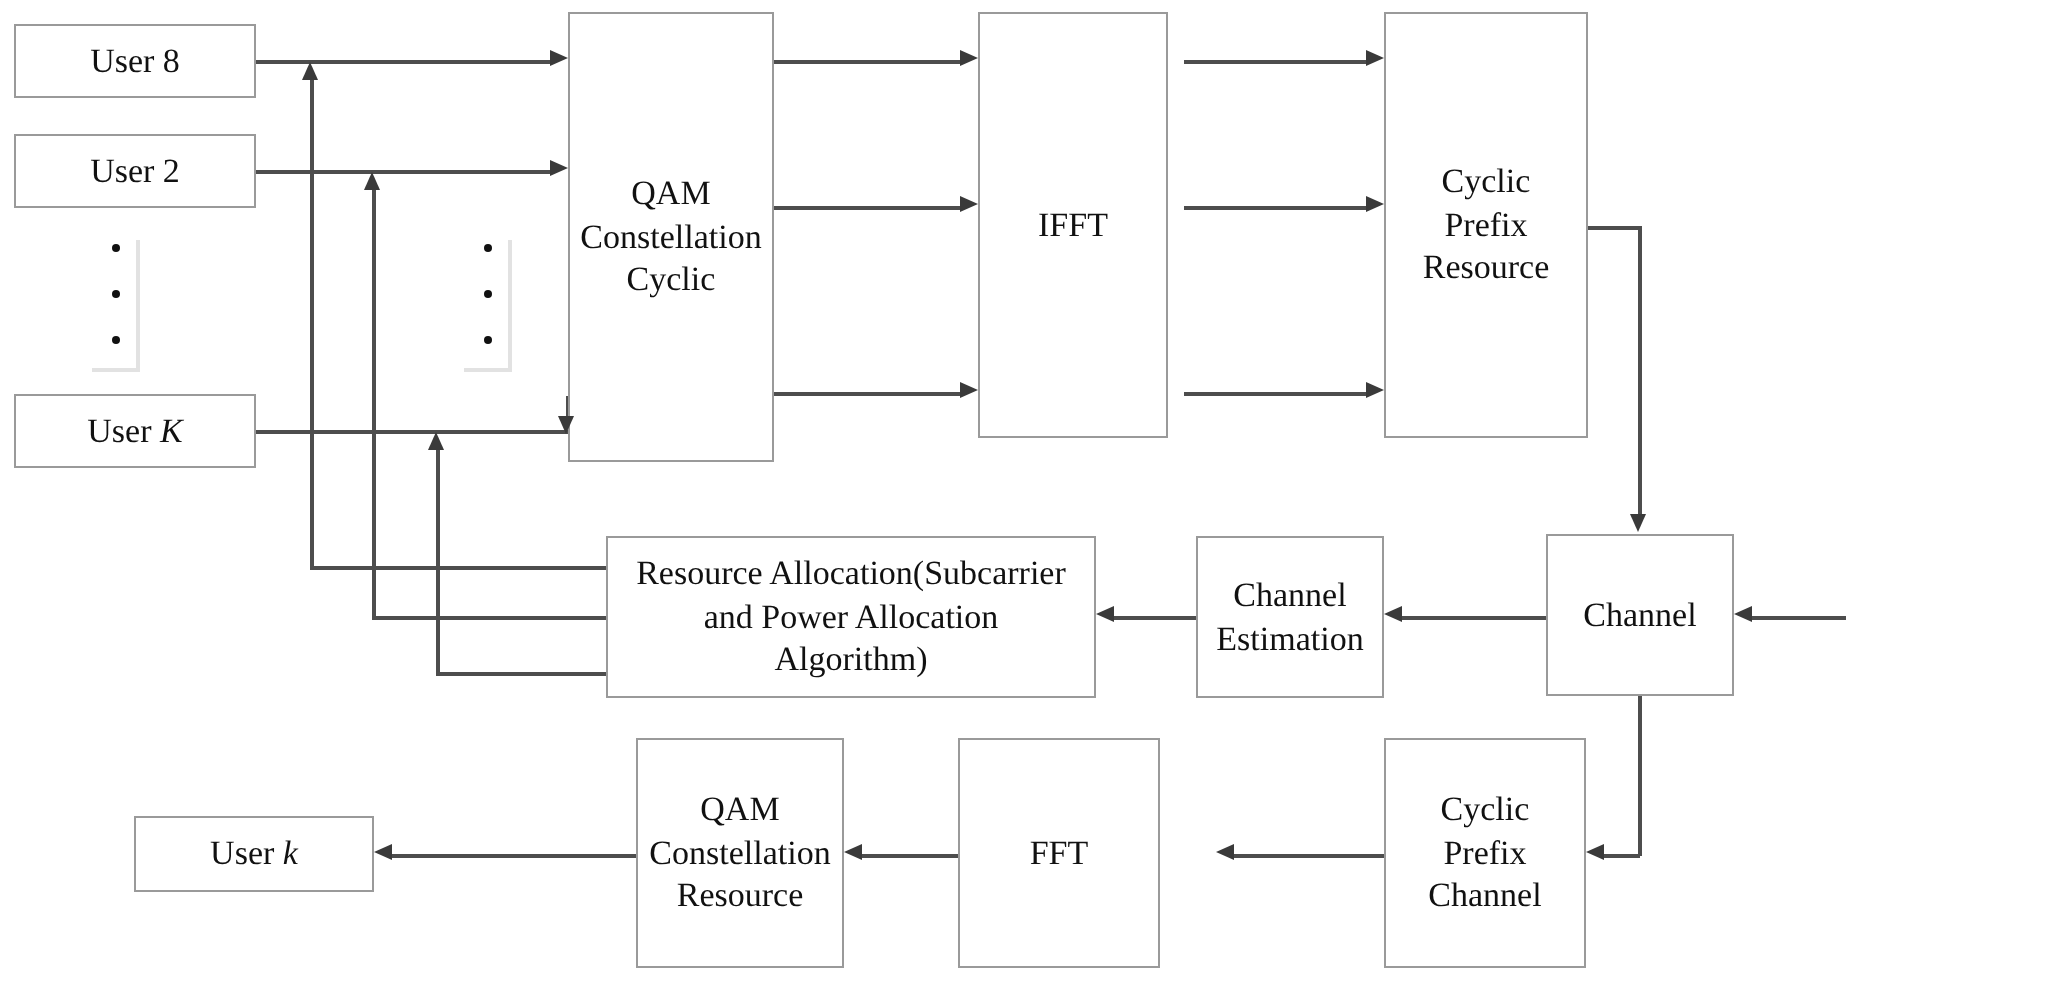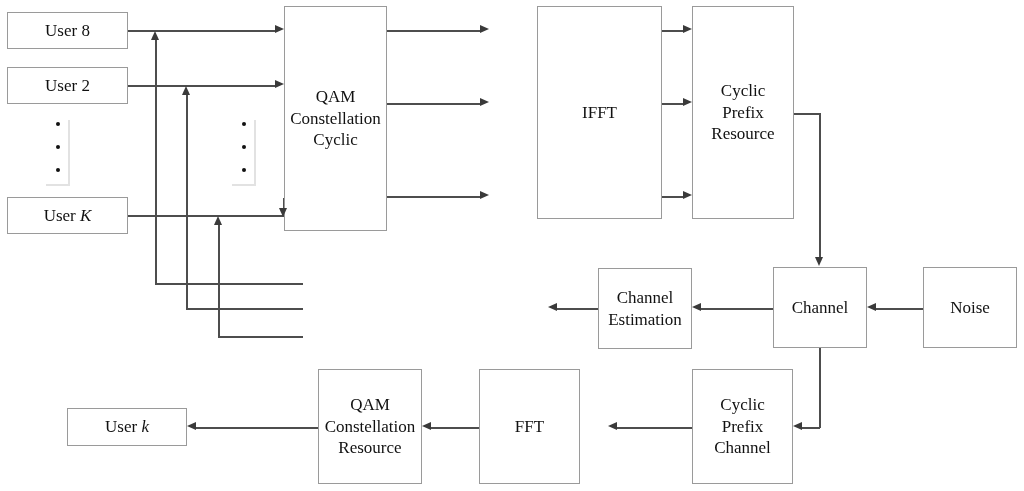--- a/index.html
+++ b/index.html
@@ -105,47 +105,51 @@
   </div>
 
   <div class="box" style="left:284px;top:6px;width:103px;height:225px;">
     <span class="lbl">
       <span>QAM</span><br>
       <span>Constellation</span><br>
       <span>Cyclic</span>
     </span>
   </div>
 
-  <div class="box" style="left:489px;top:6px;width:125px;height:213px;margin-left:48px;">
+  <div class="box" style="left:489px;top:6px;width:95px;height:213px;">
     <span class="lbl">IFFT</span>
   </div>
 
   <div class="box" style="left:692px;top:6px;width:102px;height:213px;">
     <span class="lbl">
       <span>Cyclic</span><br>
       <span>Prefix</span><br>
       <span>Resource</span>
     </span>
   </div>
 
+  <div class="box" style="left:303px;top:268px;width:245px;height:81px;">
+    <span class="lbl">
+      <span>Resource Allocation(Subcarrier</span><br>
+      <span>and Power Allocation</span><br>
+      <span>Algorithm)</span>
+    </span>
+  </div>
 
   <div class="box" style="left:598px;top:268px;width:94px;height:81px;">
     <span class="lbl">
       <span>Channel</span><br>
       <span>Estimation</span>
     </span>
   </div>
 
   <div class="box" style="left:773px;top:267px;width:94px;height:81px;">
     <span class="lbl">Channel</span>
   </div>
 
-  <div class="box" style="left:923px;top:267px;width:94px;height:81px;">
-    <span class="lbl">Noise</span>
-  </div>
 
   <div class="box" style="left:692px;top:369px;width:101px;height:115px;">
     <span class="lbl">
       <span>Cyclic</span><br>
       <span>Prefix</span><br>
       <span>Channel</span>
     </span>
   </div>
 
   <div class="box" style="left:479px;top:369px;width:101px;height:115px;">

